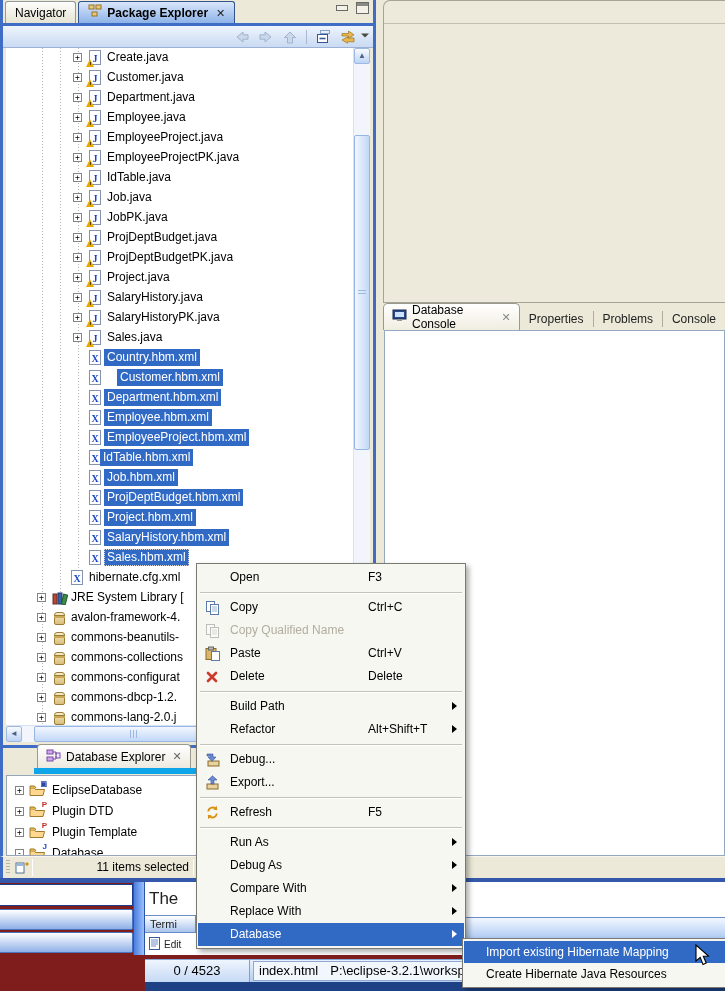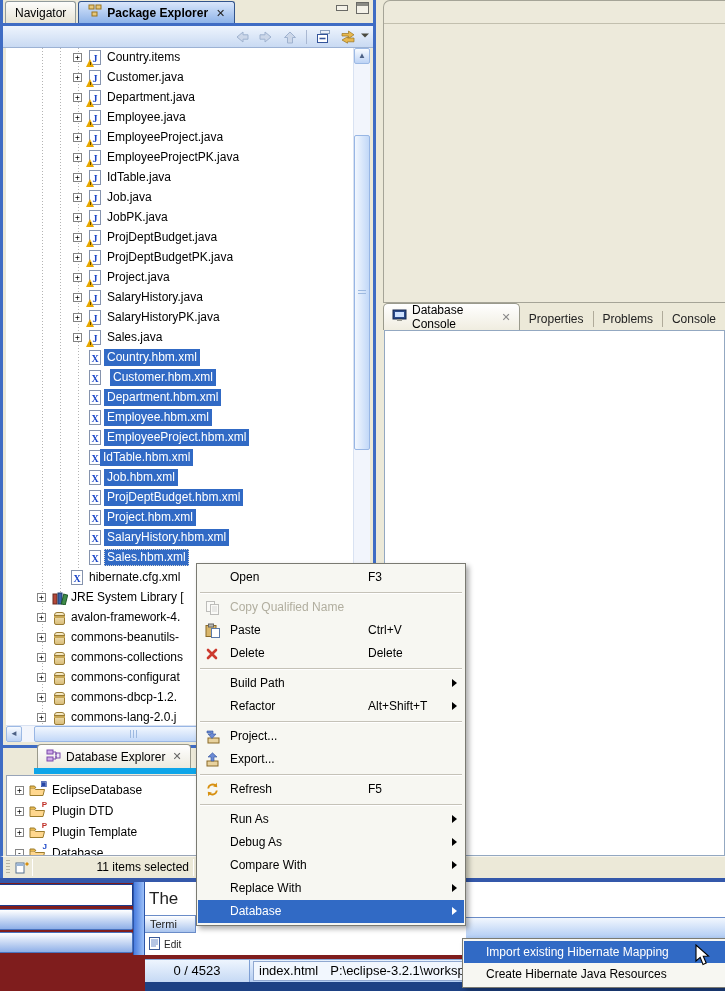--- a/index.html
+++ b/index.html
@@ -253,21 +253,21 @@
       <div class="vguide" style="left:54px;top:0;height:545px"></div>
       <div class="vguide" style="left:72px;top:0;height:525px"></div>
     <div class="trow">
           <span class="ebox" style="left:67px">+</span>
           <span class="tico" style="left:82px">
             <span class="pg">
               <span class="ltr jl">J</span>
               <span class="warn"></span>
             </span>
           </span>
-          <span class="tlbl" style="left:98px">Country.items</span>
+          <span class="tlbl" style="left:98px">Create.java</span>
         </div>
         <div class="trow">
           <span class="ebox" style="left:67px">+</span>
           <span class="tico" style="left:82px">
             <span class="pg">
               <span class="ltr jl">J</span>
               <span class="warn"></span>
             </span>
           </span>
           <span class="tlbl" style="left:98px">Customer.java</span>
@@ -409,21 +409,21 @@
             </span>
           </span>
           <span class="tlbl sel" style="left:98px">Country.hbm.xml</span>
         </div>
         <div class="trow">
           <span class="tico" style="left:82px">
             <span class="pg">
               <span class="ltr xl">X</span>
             </span>
           </span>
-          <span class="tlbl sel" style="left:104px">Customer.hbm.xml</span>
+          <span class="tlbl sel" style="left:111px">Customer.hbm.xml</span>
         </div>
         <div class="trow">
           <span class="tico" style="left:82px">
             <span class="pg">
               <span class="ltr xl">X</span>
             </span>
           </span>
           <span class="tlbl sel" style="left:98px">Department.hbm.xml</span>
         </div>
         <div class="trow">
@@ -643,41 +643,46 @@
           <path d="M11 3 l2 2 M13 3 l-2 2 M12 2 v4 M10 4 h4" stroke="#d79010" stroke-width="1"></path>
         </svg></span>
     <span class="es-sep" style="left:29px"></span>
     <span class="es-text">11 items selected</span>
     <span class="es-sep" style="left:190px"></span>
   </div>
 
   <div class="cmenu" id="ctx-menu">
       <div class="mi"><span class="mlbl">Open</span><span class="msc">F3</span></div>
       <div class="msep"></div>
+      <div class="mi"><span class="mico"><svg width="15" height="15">
+            <rect x="1.5" y="1.5" width="8" height="10" fill="#fff" stroke="#5b7aa8"></rect>
+            <rect x="5.5" y="4.5" width="8" height="10" fill="#fff" stroke="#5b7aa8"></rect>
+            <path d="M7 7 h5 M7 9 h5 M7 11 h5" stroke="#9ab6d0"></path>
+          </svg></span><span class="mlbl">Copy</span><span class="msc">Ctrl+C</span></div>
       <div class="mi dis"><span class="mico" style="opacity:.45;filter:grayscale(1)"><svg width="15" height="15">
             <rect x="1.5" y="1.5" width="8" height="10" fill="#fff" stroke="#5b7aa8"></rect>
             <rect x="5.5" y="4.5" width="8" height="10" fill="#fff" stroke="#5b7aa8"></rect>
             <path d="M7 7 h5 M7 9 h5 M7 11 h5" stroke="#9ab6d0"></path>
           </svg></span><span class="mlbl">Copy Qualified Name</span></div>
       <div class="mi"><span class="mico"><svg width="15" height="15">
             <rect x="1" y="2.5" width="10" height="11" fill="#d9b66a" stroke="#8a6a28"></rect>
             <rect x="3.5" y="1" width="5" height="3" fill="#b8b8b0" stroke="#666"></rect>
             <rect x="6.5" y="5.5" width="8" height="9" fill="#fff" stroke="#5b7aa8"></rect>
           </svg></span><span class="mlbl">Paste</span><span class="msc">Ctrl+V</span></div>
       <div class="mi"><span class="mico"><svg width="14" height="14">
             <path d="M3 3 L11 11 M11 3 L3 11" stroke="#cc3a2e" stroke-width="2.6" stroke-linecap="round"></path>
           </svg></span><span class="mlbl">Delete</span><span class="msc">Delete</span></div>
       <div class="msep"></div>
       <div class="mi"><span class="mlbl">Build Path</span><span class="marr"></span></div>
       <div class="mi"><span class="mlbl">Refactor</span><span class="msc">Alt+Shift+T</span><span class="marr"></span></div>
       <div class="msep"></div>
       <div class="mi"><span class="mico"><svg width="16" height="15">
             <rect x="3" y="9" width="11" height="5" fill="#e8d29e" stroke="#8a6a28"></rect>
             <path d="M2 2 L8 2 L8 5 L11 5 L7 9.5 L3 5 L6 5 L6 4 L2 4 Z" fill="#6b8ad4" stroke="#34549a" stroke-width="0.6"></path>
-          </svg></span><span class="mlbl">Project...</span></div>
+          </svg></span><span class="mlbl">Debug...</span></div>
       <div class="mi"><span class="mico"><svg width="16" height="15">
             <rect x="2" y="9" width="11" height="5" fill="#e8d29e" stroke="#8a6a28"></rect>
             <path d="M6 9 L6 5 L3 5 L7.5 0.8 L12 5 L9 5 L9 9 Z" fill="#6b8ad4" stroke="#34549a" stroke-width="0.6"></path>
           </svg></span><span class="mlbl">Export...</span></div>
       <div class="msep"></div>
       <div class="mi"><span class="mico"><svg width="15" height="15">
             <path d="M3.2 6.5 A4.6 4.6 0 0 1 11.3 4.2" fill="none" stroke="#d79010" stroke-width="1.8"></path>
             <path d="M11.8 0.8 L12.2 5.2 L8.2 4.4 Z" fill="#d79010"></path>
             <path d="M11.8 8.5 A4.6 4.6 0 0 1 3.7 10.8" fill="none" stroke="#d79010" stroke-width="1.8"></path>
             <path d="M3.2 14.2 L2.8 9.8 L6.8 10.6 Z" fill="#d79010"></path>

